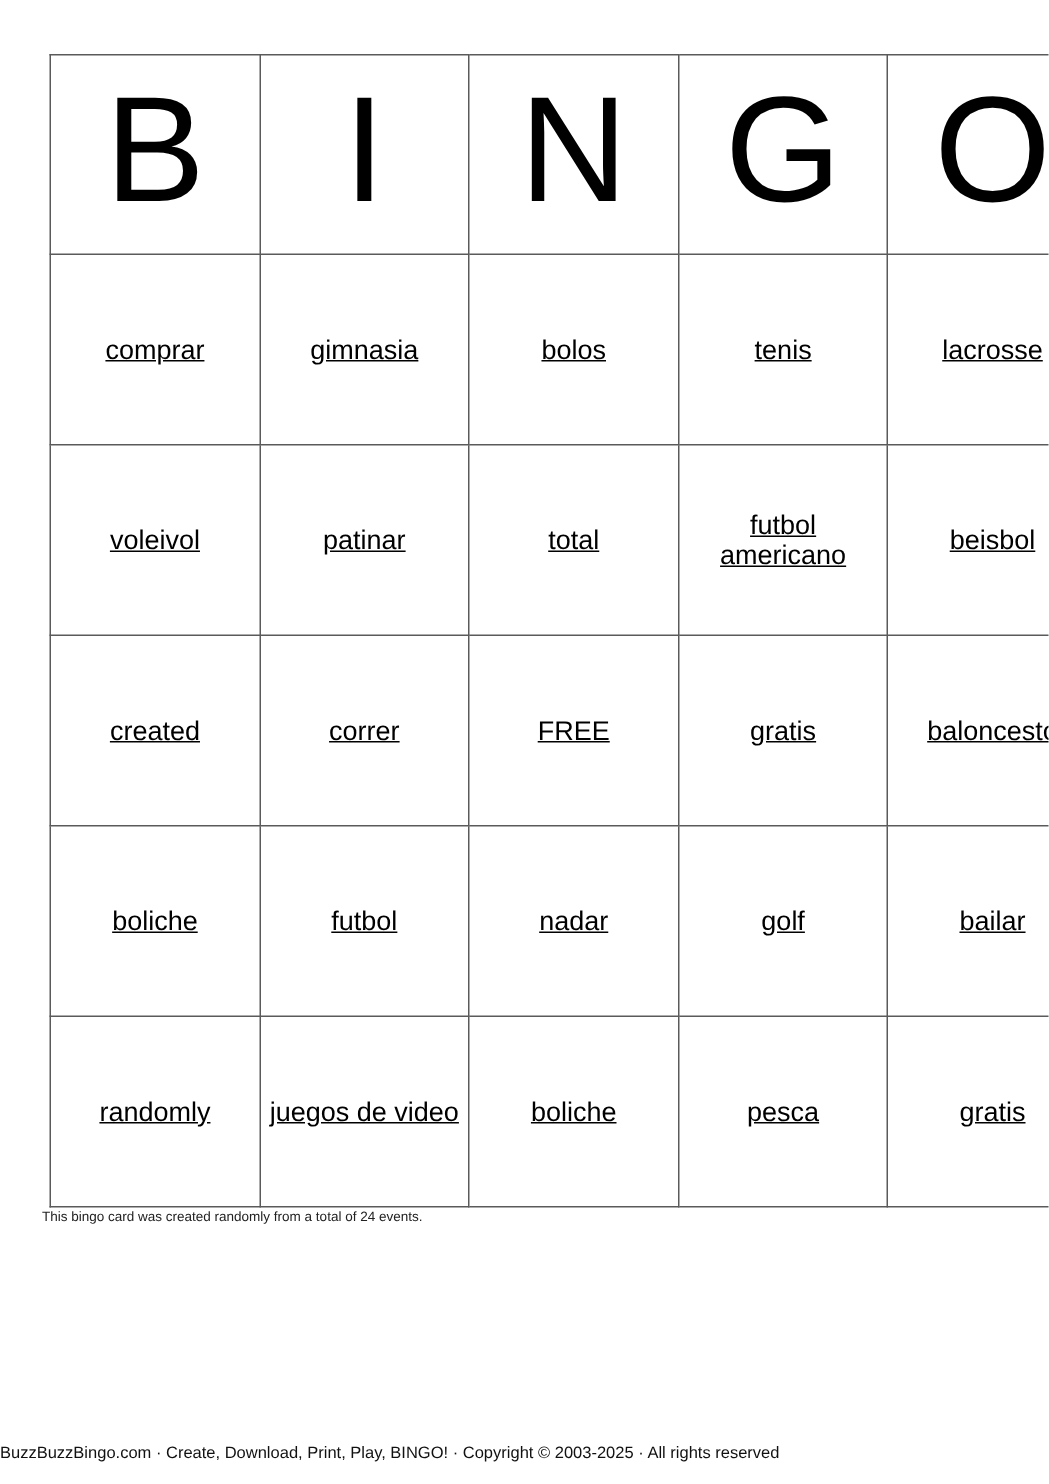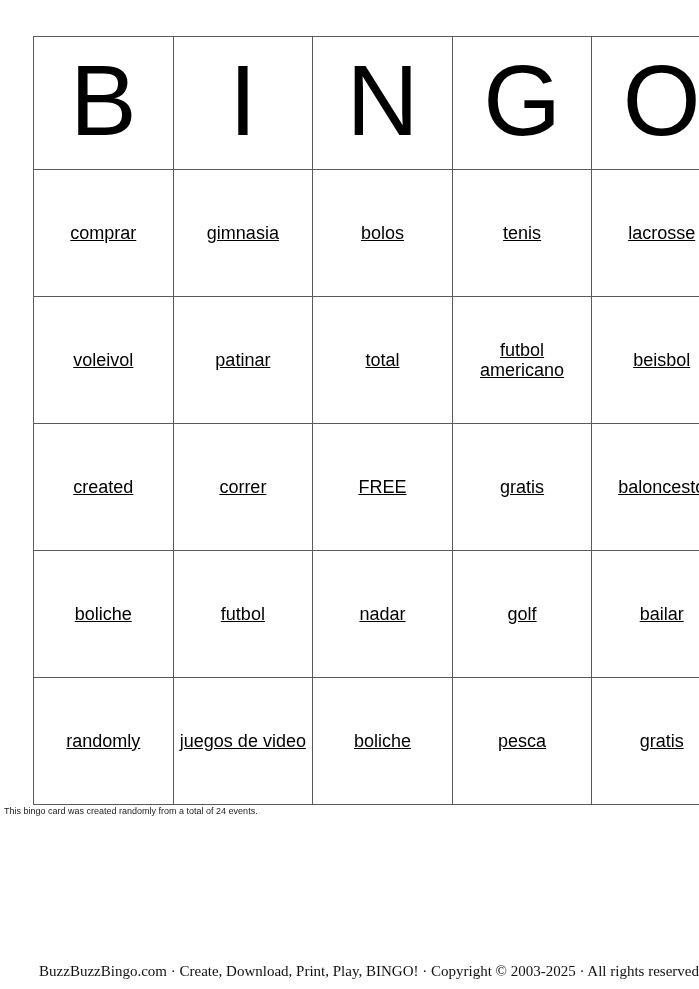--- a/index.html
+++ b/index.html
@@ -1,22 +1,22 @@
 <!DOCTYPE html>
 <html><head>
   <meta charset="utf-8">
   <style>
     html, body { margin: 0; padding: 0; background: #ffffff; }
     body { width: 699px; height: 989px; position: relative; font-family: "Liberation Sans", sans-serif; color: #000; overflow: hidden; }
     .card { position: absolute; left: 33px; top: 36px; width: 633px; height: 759px; border-collapse: collapse; table-layout: fixed; }
     .card td { border: 1px solid #5a5a5a; text-align: center; vertical-align: middle; padding: 0 6px; width: 126.6px; }
     .card tr.hdr td { height: 126px; font-size: 100px; line-height: 1; padding-bottom: 6px; }
     .card tr.row td { height: 126px; font-size: 18px; line-height: 20px; text-decoration: underline; }
-    .caption { position: absolute; left: 4px; top: 806px; font-size: 9px; color: #222; }
-    .footer { position: absolute; left: 0; width: 699px; top: 963px; text-align: right; font-size: 15px; color: #111; font-family: Liberation Serif, serif; }
+    .caption { position: absolute; left: 28px; top: 806px; font-size: 9px; color: #222; }
+    .footer { position: absolute; left: 0; width: 699px; top: 963px; text-align: left; font-size: 11px; color: #111; }
   </style>
 </head>
 <body>
 
 <table class="card">
   <tbody>
       <tr class="hdr">
     <td>B</td>
     <td>I</td>
     <td>N</td>

